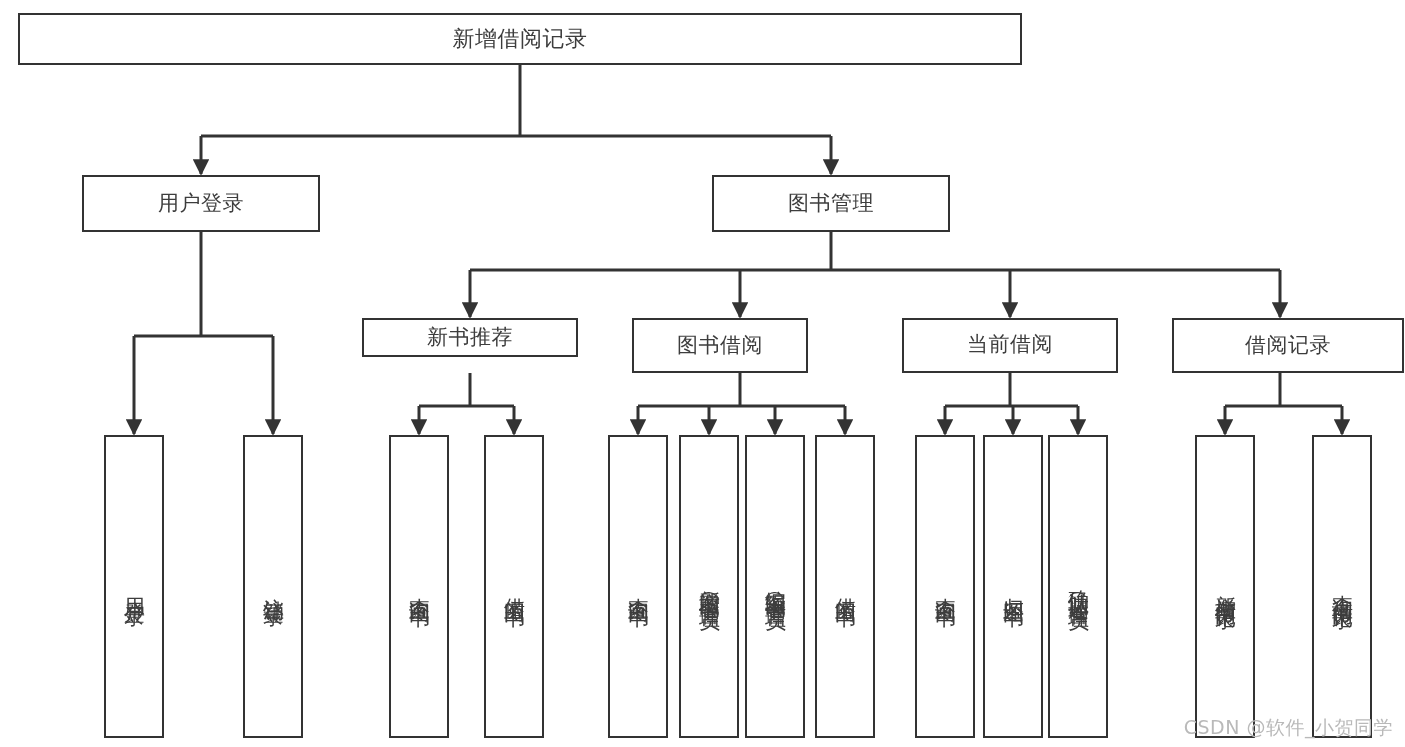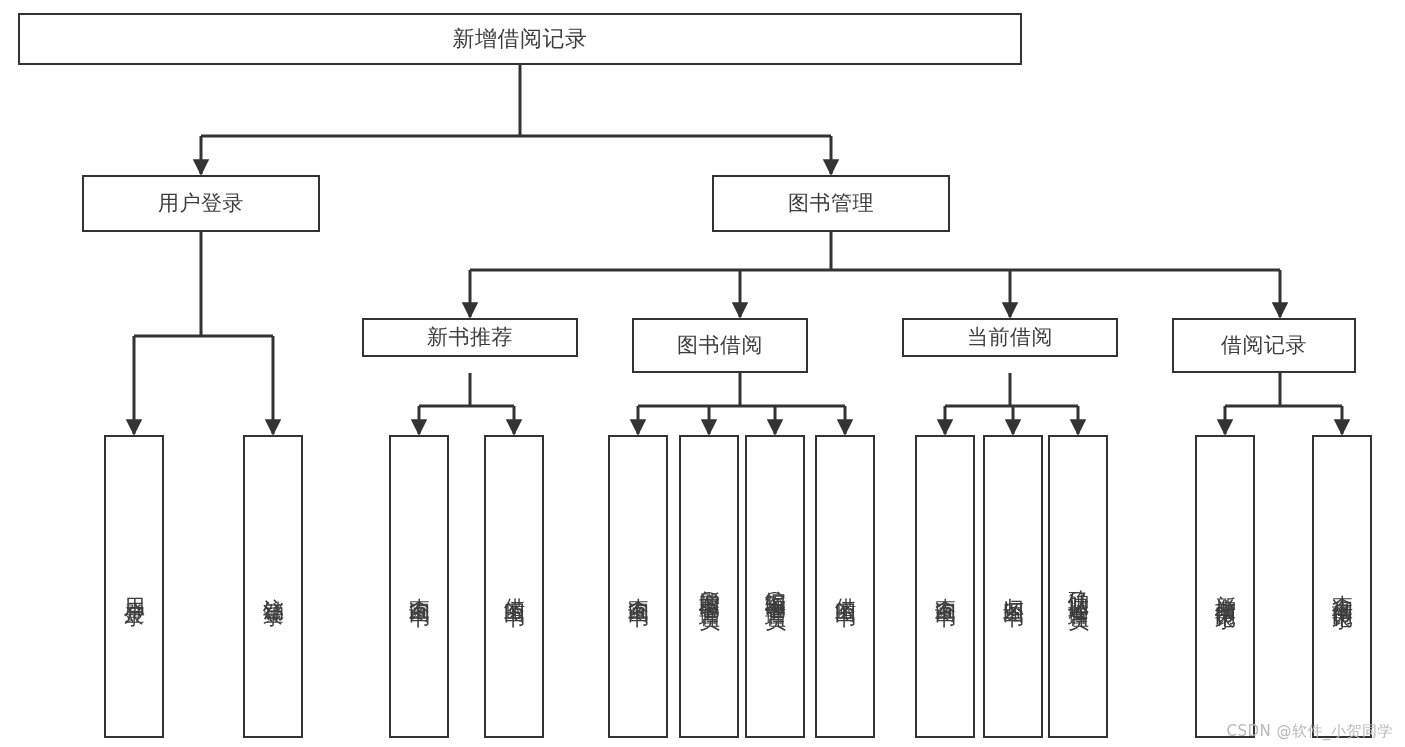--- a/index.html
+++ b/index.html
@@ -66,21 +66,21 @@
     letter-spacing: 3px;
     line-height: 1;
     white-space: nowrap;
     max-height: 100%;
   }
   #watermark {
     position: absolute;
     right: 12px;
     bottom: 6px;
     color: #b9b9b9;
-    font-size: 15px;
+    font-size: 19px;
     letter-spacing: 0.5px;
     white-space: nowrap;
     pointer-events: none;
     user-select: none;
   }
 </style>
 </head>
 <body>
 
 <div id="diagram-root">
@@ -138,24 +138,24 @@
   <div class="node-box level-1" style="left:712px; top:175px; width:238px; height:57px;align-items:center;">
     <span class="node-label">图书管理</span>
   </div>
 
   <div class="node-box level-2" style="left:362px; top:318px; width:216px; height:39px;">
     <span class="node-label">新书推荐</span>
   </div>
   <div class="node-box level-2" style="left:632px; top:318px; width:176px; height:55px;">
     <span class="node-label">图书借阅</span>
   </div>
-  <div class="node-box level-2" style="left:902px; top:318px; width:216px; height:39px;">
+  <div class="node-box level-2" style="left:902px; top:318px; width:216px; height:55px;font-family:Liberation Mono, monospace;">
     <span class="node-label">当前借阅</span>
   </div>
-  <div class="node-box level-2" style="left:1172px; top:318px; width:184px; height:55px;">
+  <div class="node-box level-2" style="left:1172px; top:318px; width:232px; height:55px;">
     <span class="node-label">借阅记录</span>
   </div>
 
   <div class="node-box vertical" style="left:104px; top:435px; width:60px; height:303px;">
     <span class="node-label">用户登录</span>
   </div>
   <div class="node-box vertical" style="left:243px; top:435px; width:60px; height:303px;">
     <span class="node-label">注销登录</span>
   </div>
   <div class="node-box vertical" style="left:389px; top:435px; width:60px; height:303px;">

